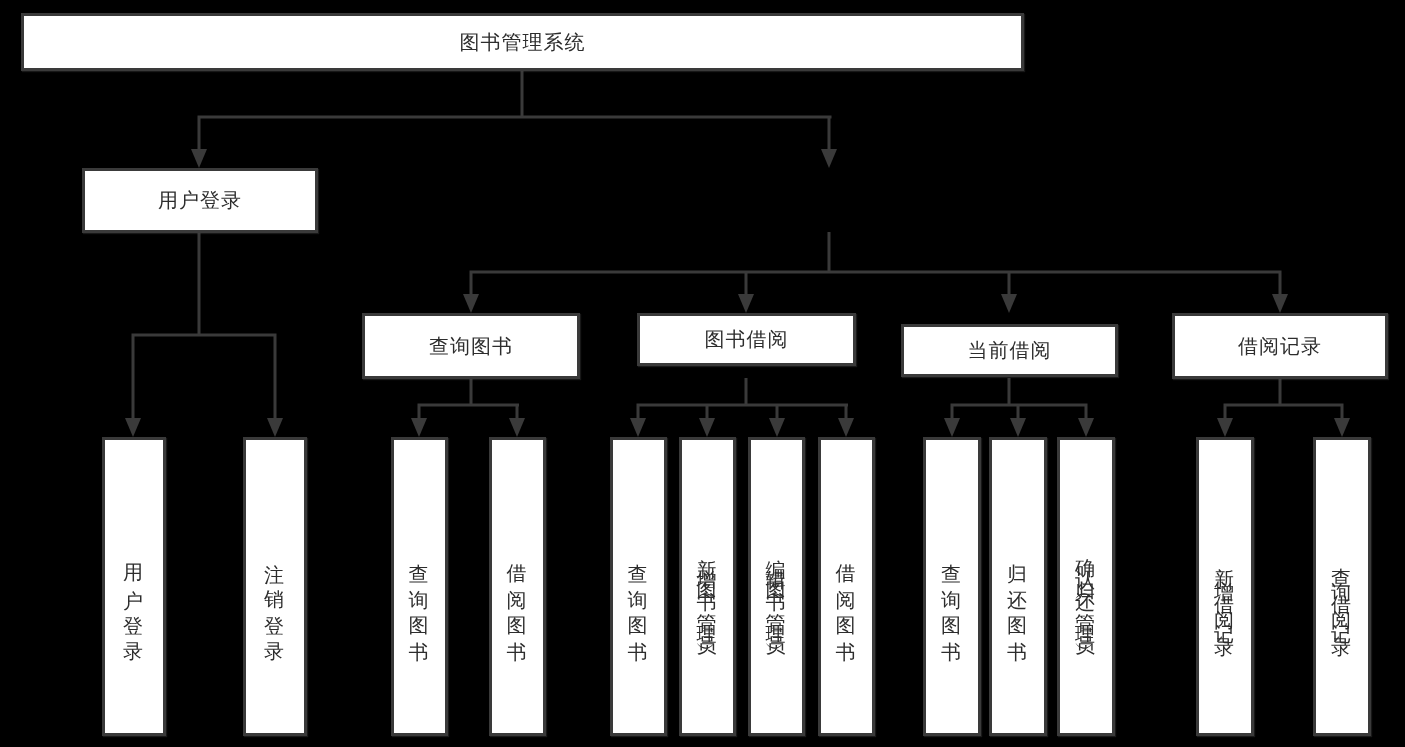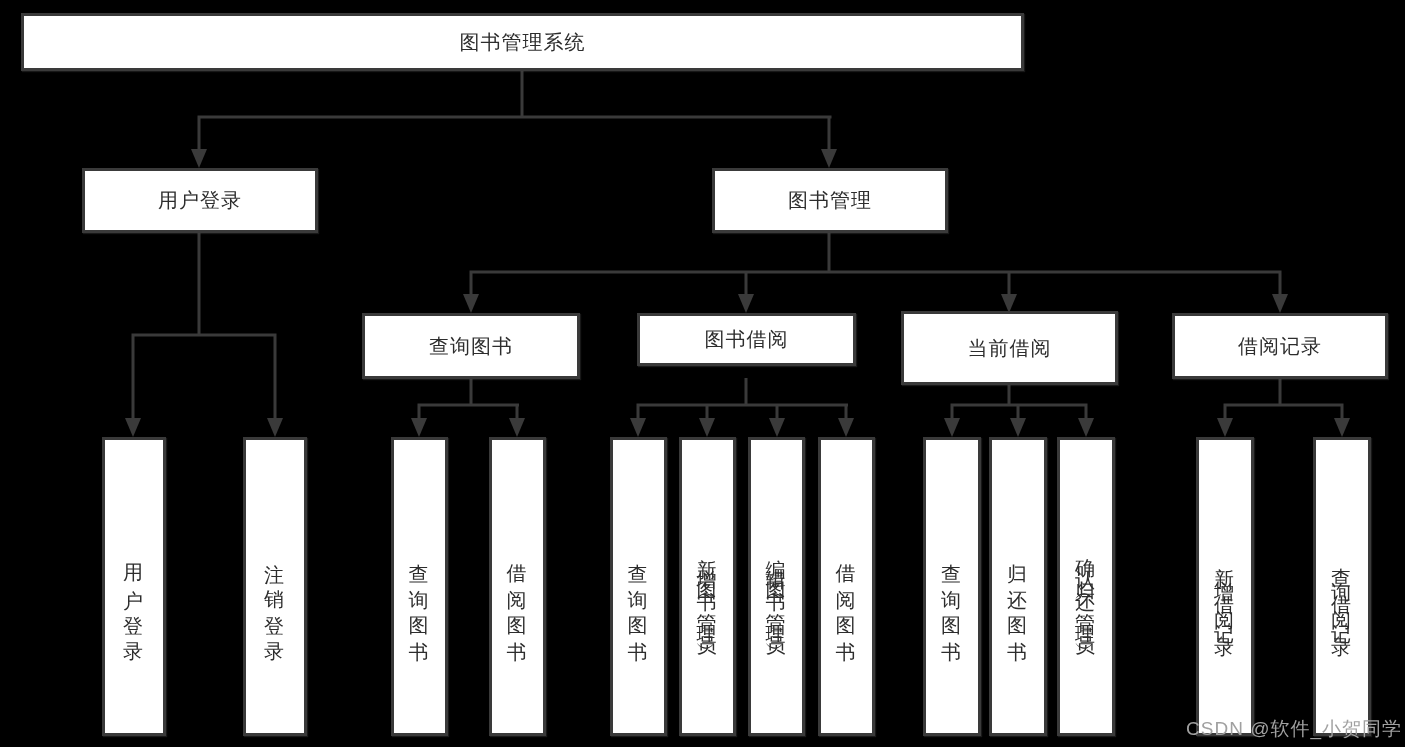--- a/index.html
+++ b/index.html
@@ -115,31 +115,28 @@
     </g>
   </svg>
 
   <div class="node h" style="left:21px; top:13px; width:1003px; height:58px;">
     <span>图书管理系统</span>
   </div>
 
   <div class="node h" style="left:82px; top:168px; width:236px; height:65px;">
     <span>用户登录</span>
   </div>
-  <div class="node h" style="left:712px; top:168px; width:236px; height:65px;">
-    <span>图书管理</span>
-  </div>
 
   <div class="node h" style="left:362px; top:313px; width:218px; height:66px;">
     <span>查询图书</span>
   </div>
   <div class="node h" style="left:637px; top:313px; width:219px; height:53px;">
     <span>图书借阅</span>
   </div>
-  <div class="node h" style="left:901px; top:311px; width:217px; height:74px;">
+  <div class="node h" style="left:901px; top:324px; width:217px; height:53px;">
     <span>当前借阅</span>
   </div>
   <div class="node h" style="left:1172px; top:313px; width:216px; height:66px;">
     <span>借阅记录</span>
   </div>
 
   <div class="node v" style="left:102px; top:437px; width:64px; height:299px;">
     <span class="vtext ls4">用户登录</span>
   </div>
   <div class="node v" style="left:243px; top:437px; width:64px; height:299px;">
@@ -176,15 +173,14 @@
     <span class="vtext ls9">确认归还（管理员）</span>
   </div>
 
   <div class="node v" style="left:1196px; top:437px; width:58px; height:299px;">
     <span class="vtext ls6">新增借阅记录</span>
   </div>
   <div class="node v" style="left:1313px; top:437px; width:58px; height:299px;">
     <span class="vtext ls6">查询借阅记录</span>
   </div>
 
-  <div class="watermark">CSDN @软件_小贺同学</div>
 
 </div>
 
 </body></html>

